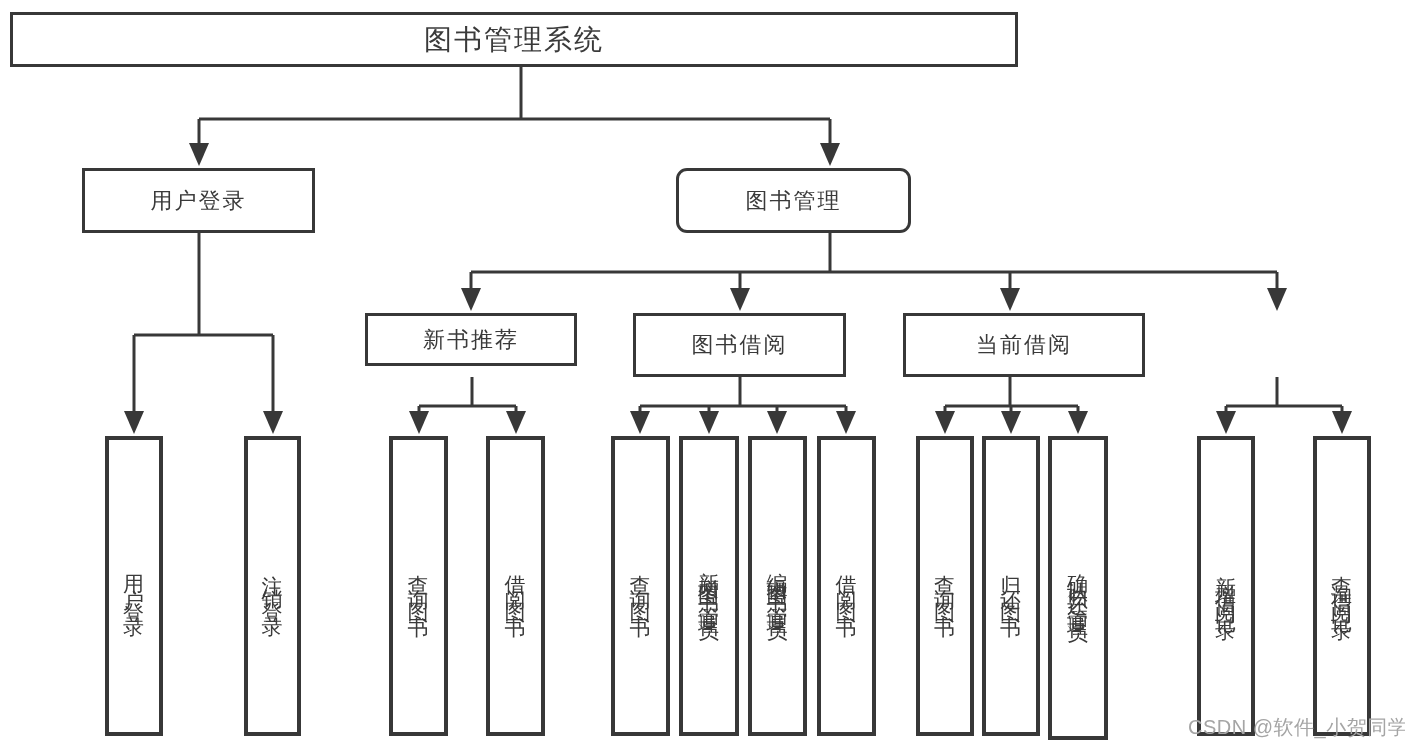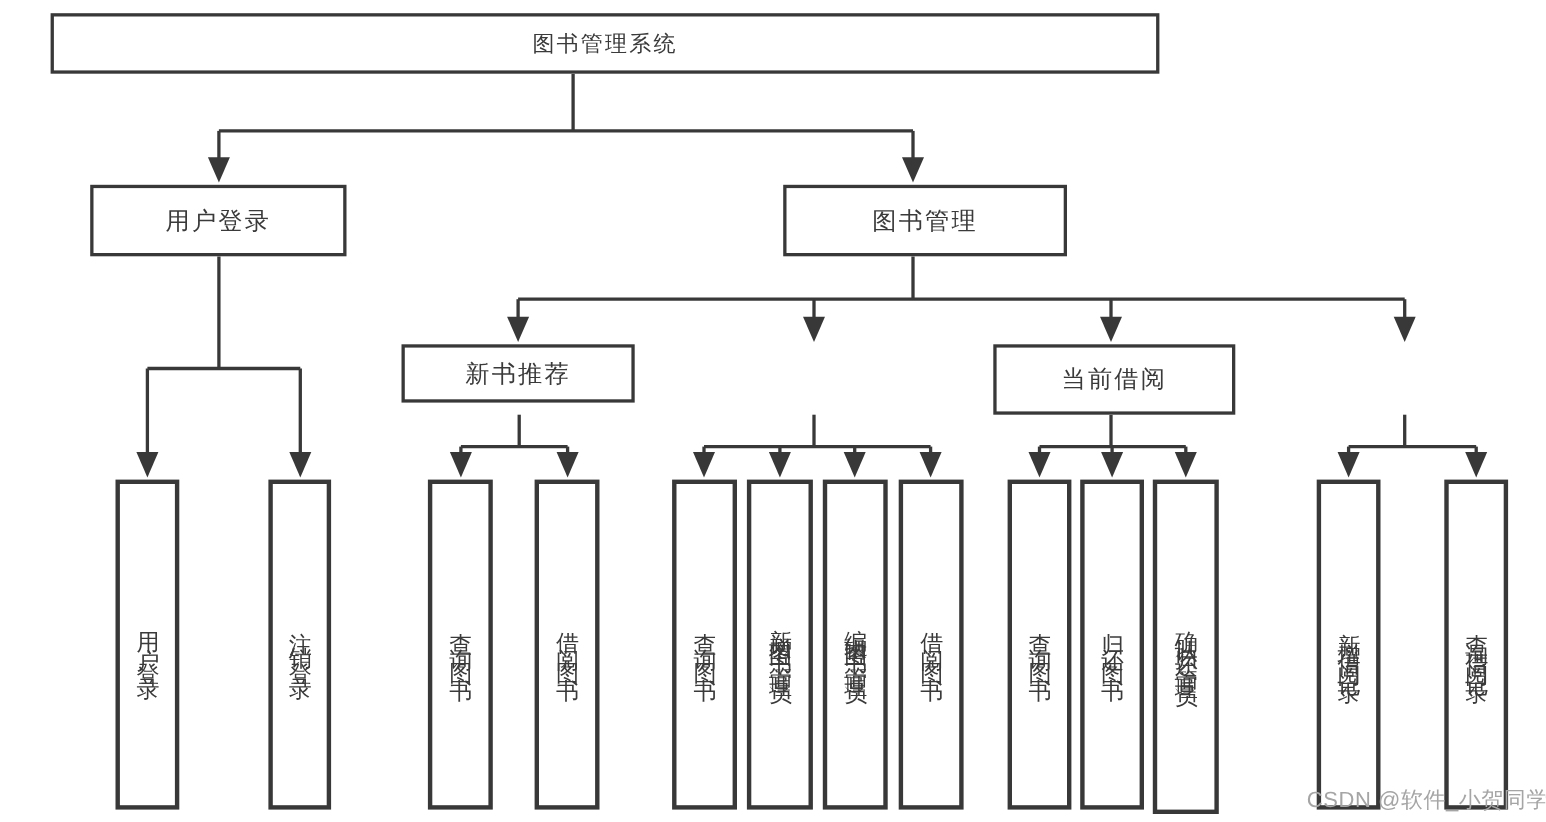--- a/index.html
+++ b/index.html
@@ -14,21 +14,21 @@
   .box{
     position:absolute;
     box-sizing:border-box;
     background:#ffffff;
     border:3px solid #383838;
     color:#3a3a3a;
     display:flex;align-items:center;justify-content:center;
     text-align:center;
   }
   .h{font-size:22px;letter-spacing:2px;}
-  .root{font-size:20px;margin-left:36px;}
+  .root{font-size:28px;}
   .v{border-width:4px;}
   .vt{
     writing-mode:vertical-rl;
     text-orientation:mixed;
     font-size:21px;
     line-height:1;
     color:#3a3a3a;
     white-space:nowrap;
   }
   .ls14{letter-spacing:14px;}
@@ -113,24 +113,25 @@
       <polygon points="1001,411 1021,411 1011,434"></polygon>
       <polygon points="1068,411 1088,411 1078,434"></polygon>
       <polygon points="1216,411 1236,411 1226,434"></polygon>
       <polygon points="1332,411 1352,411 1342,434"></polygon>
     </g>
   </svg>
 
   <div class="box h root" style="left:10px;top:12px;width:1008px;height:55px;">图书管理系统</div>
 
   <div class="box h" style="left:82px;top:168px;width:233px;height:65px;">用户登录</div>
-  <div class="box h" style="left:712px;top:168px;width:258px;height:65px;">图书管理</div>
+  <div class="box h" style="left:676px;top:168px;width:235px;height:65px;border-radius:11px;">图书管理</div>
 
   <div class="box h" style="left:365px;top:313px;width:212px;height:53px;">新书推荐</div>
-  <div class="box h" style="left:903px;top:313px;width:220px;height:64px;">当前借阅</div>
+  <div class="box h" style="left:633px;top:313px;width:213px;height:64px;">图书借阅</div>
+  <div class="box h" style="left:903px;top:313px;width:242px;height:64px;">当前借阅</div>
 
   <div class="box v" style="left:105px;top:436px;width:58px;height:300px;">
     <span class="vt ls14">用户登录</span>
   </div>
   <div class="box v" style="left:244px;top:436px;width:57px;height:300px;">
     <span class="vt ls14">注销登录</span>
   </div>
 
   <div class="box v" style="left:389px;top:436px;width:59px;height:300px;">
     <span class="vt ls14">查询图书</span>

